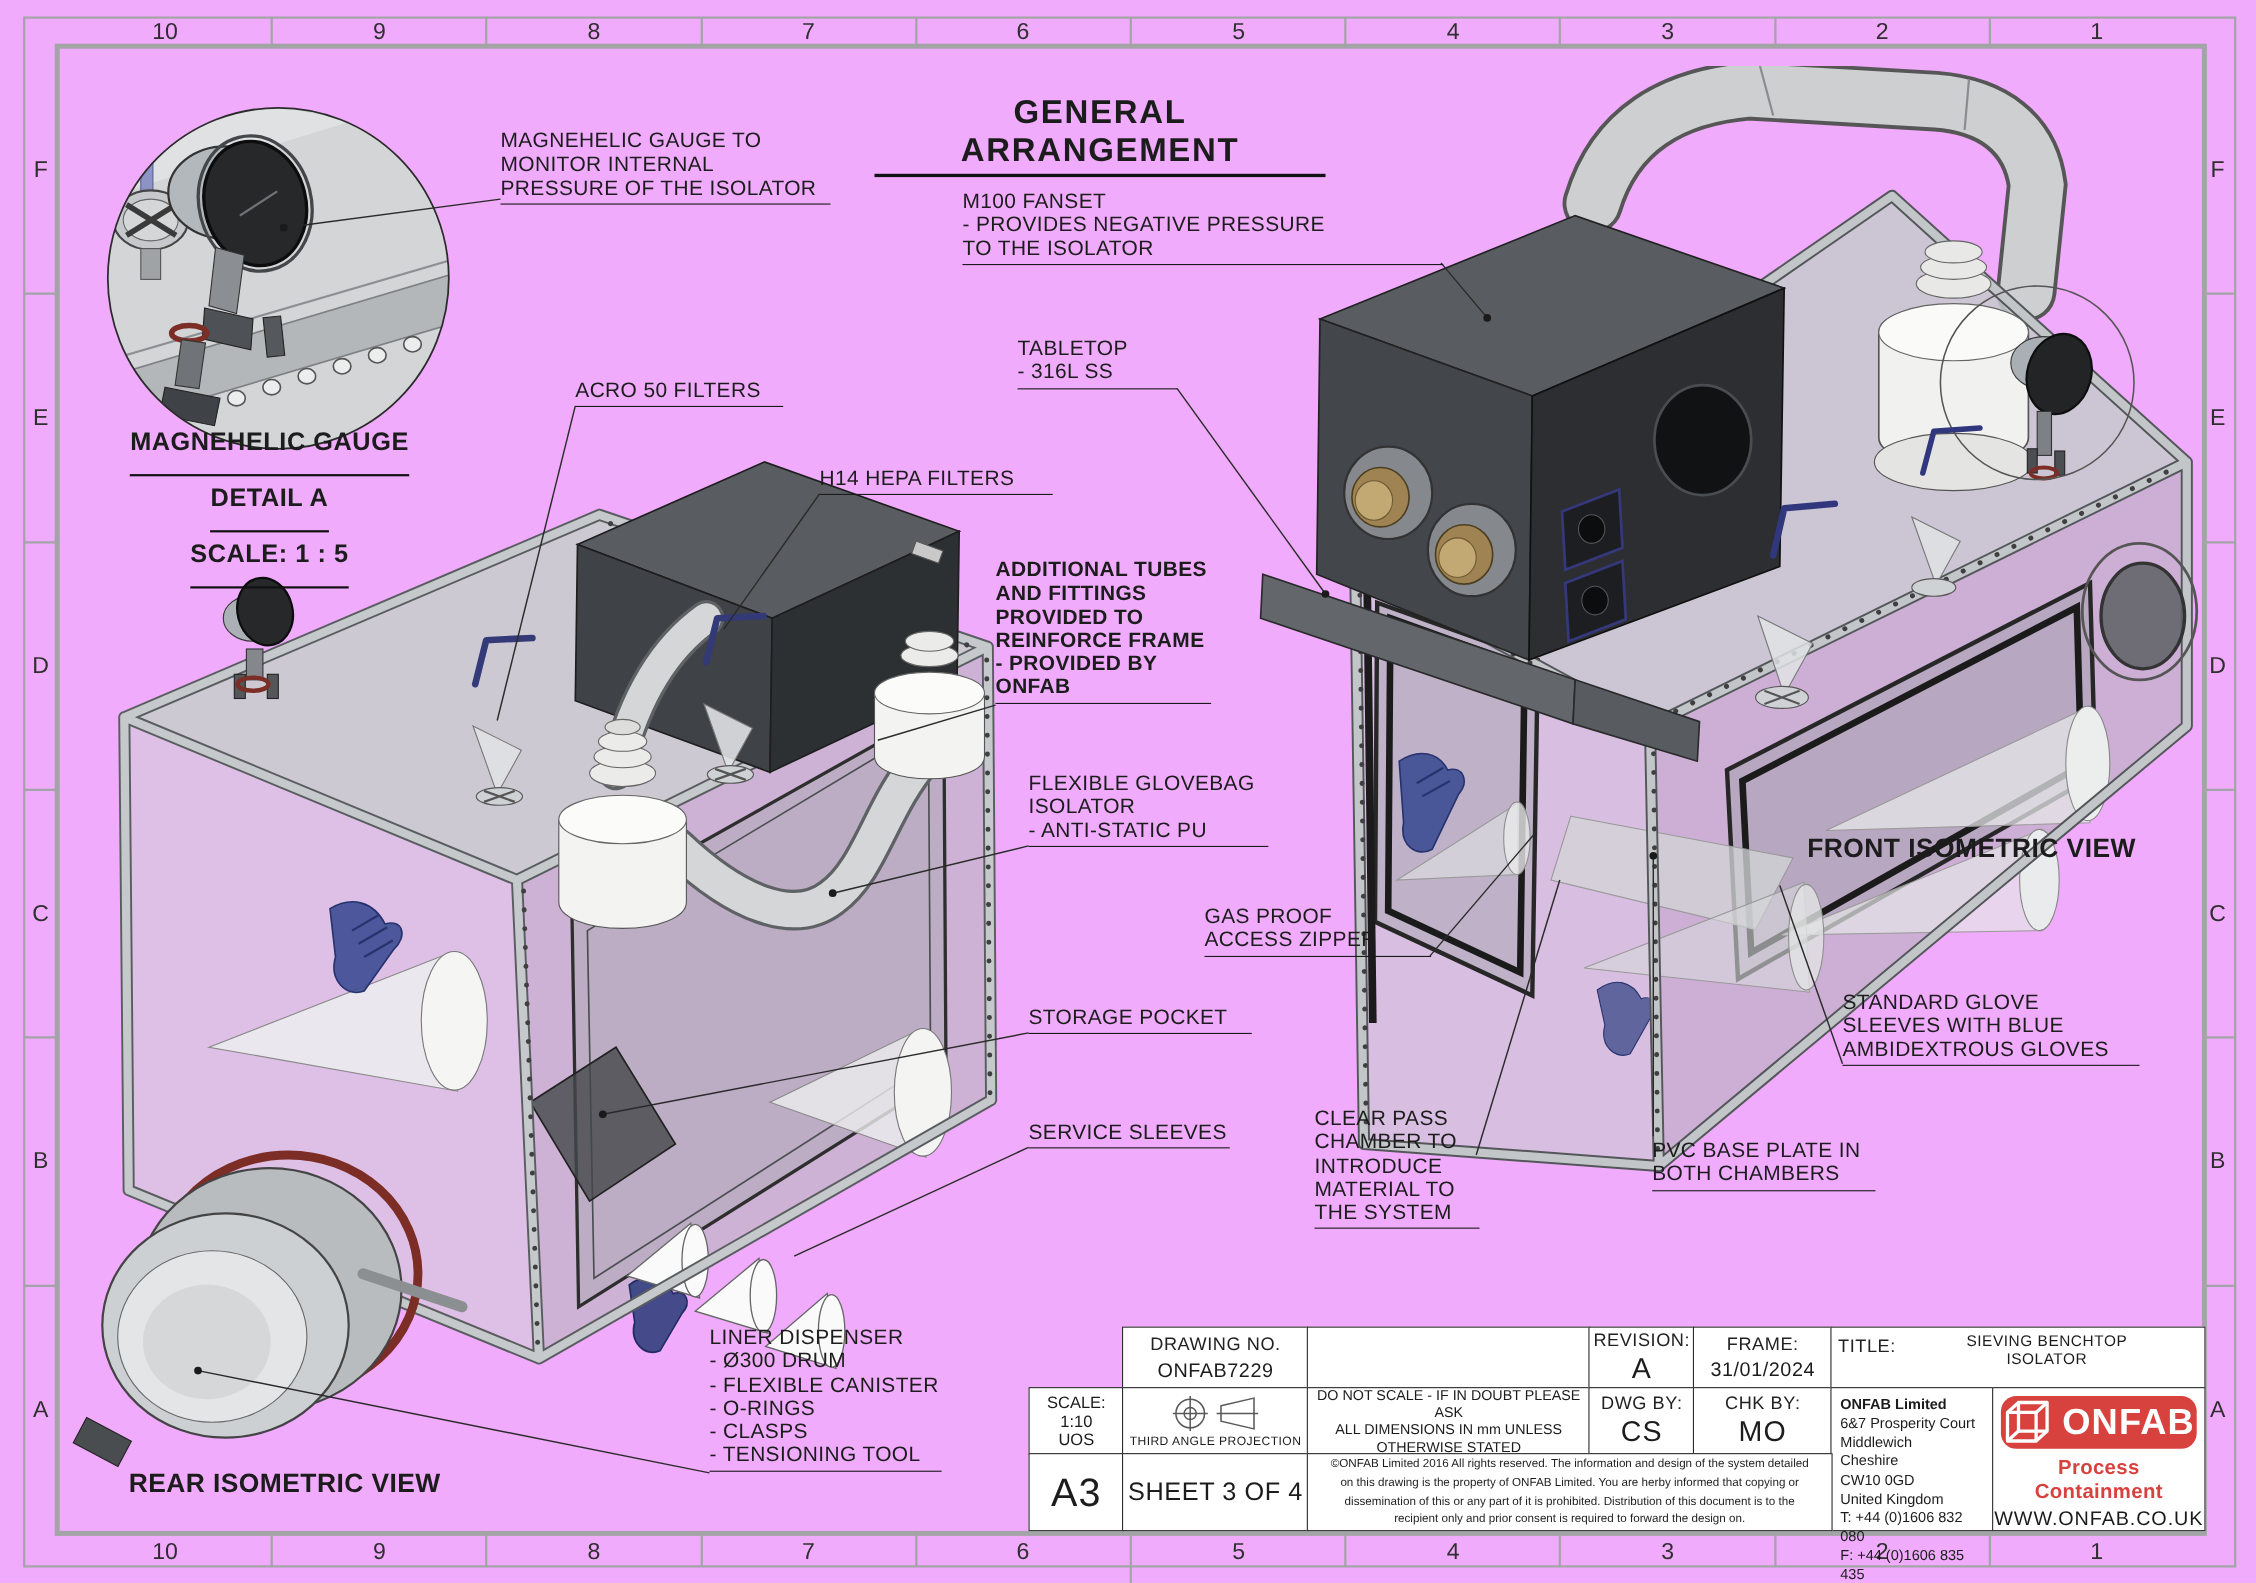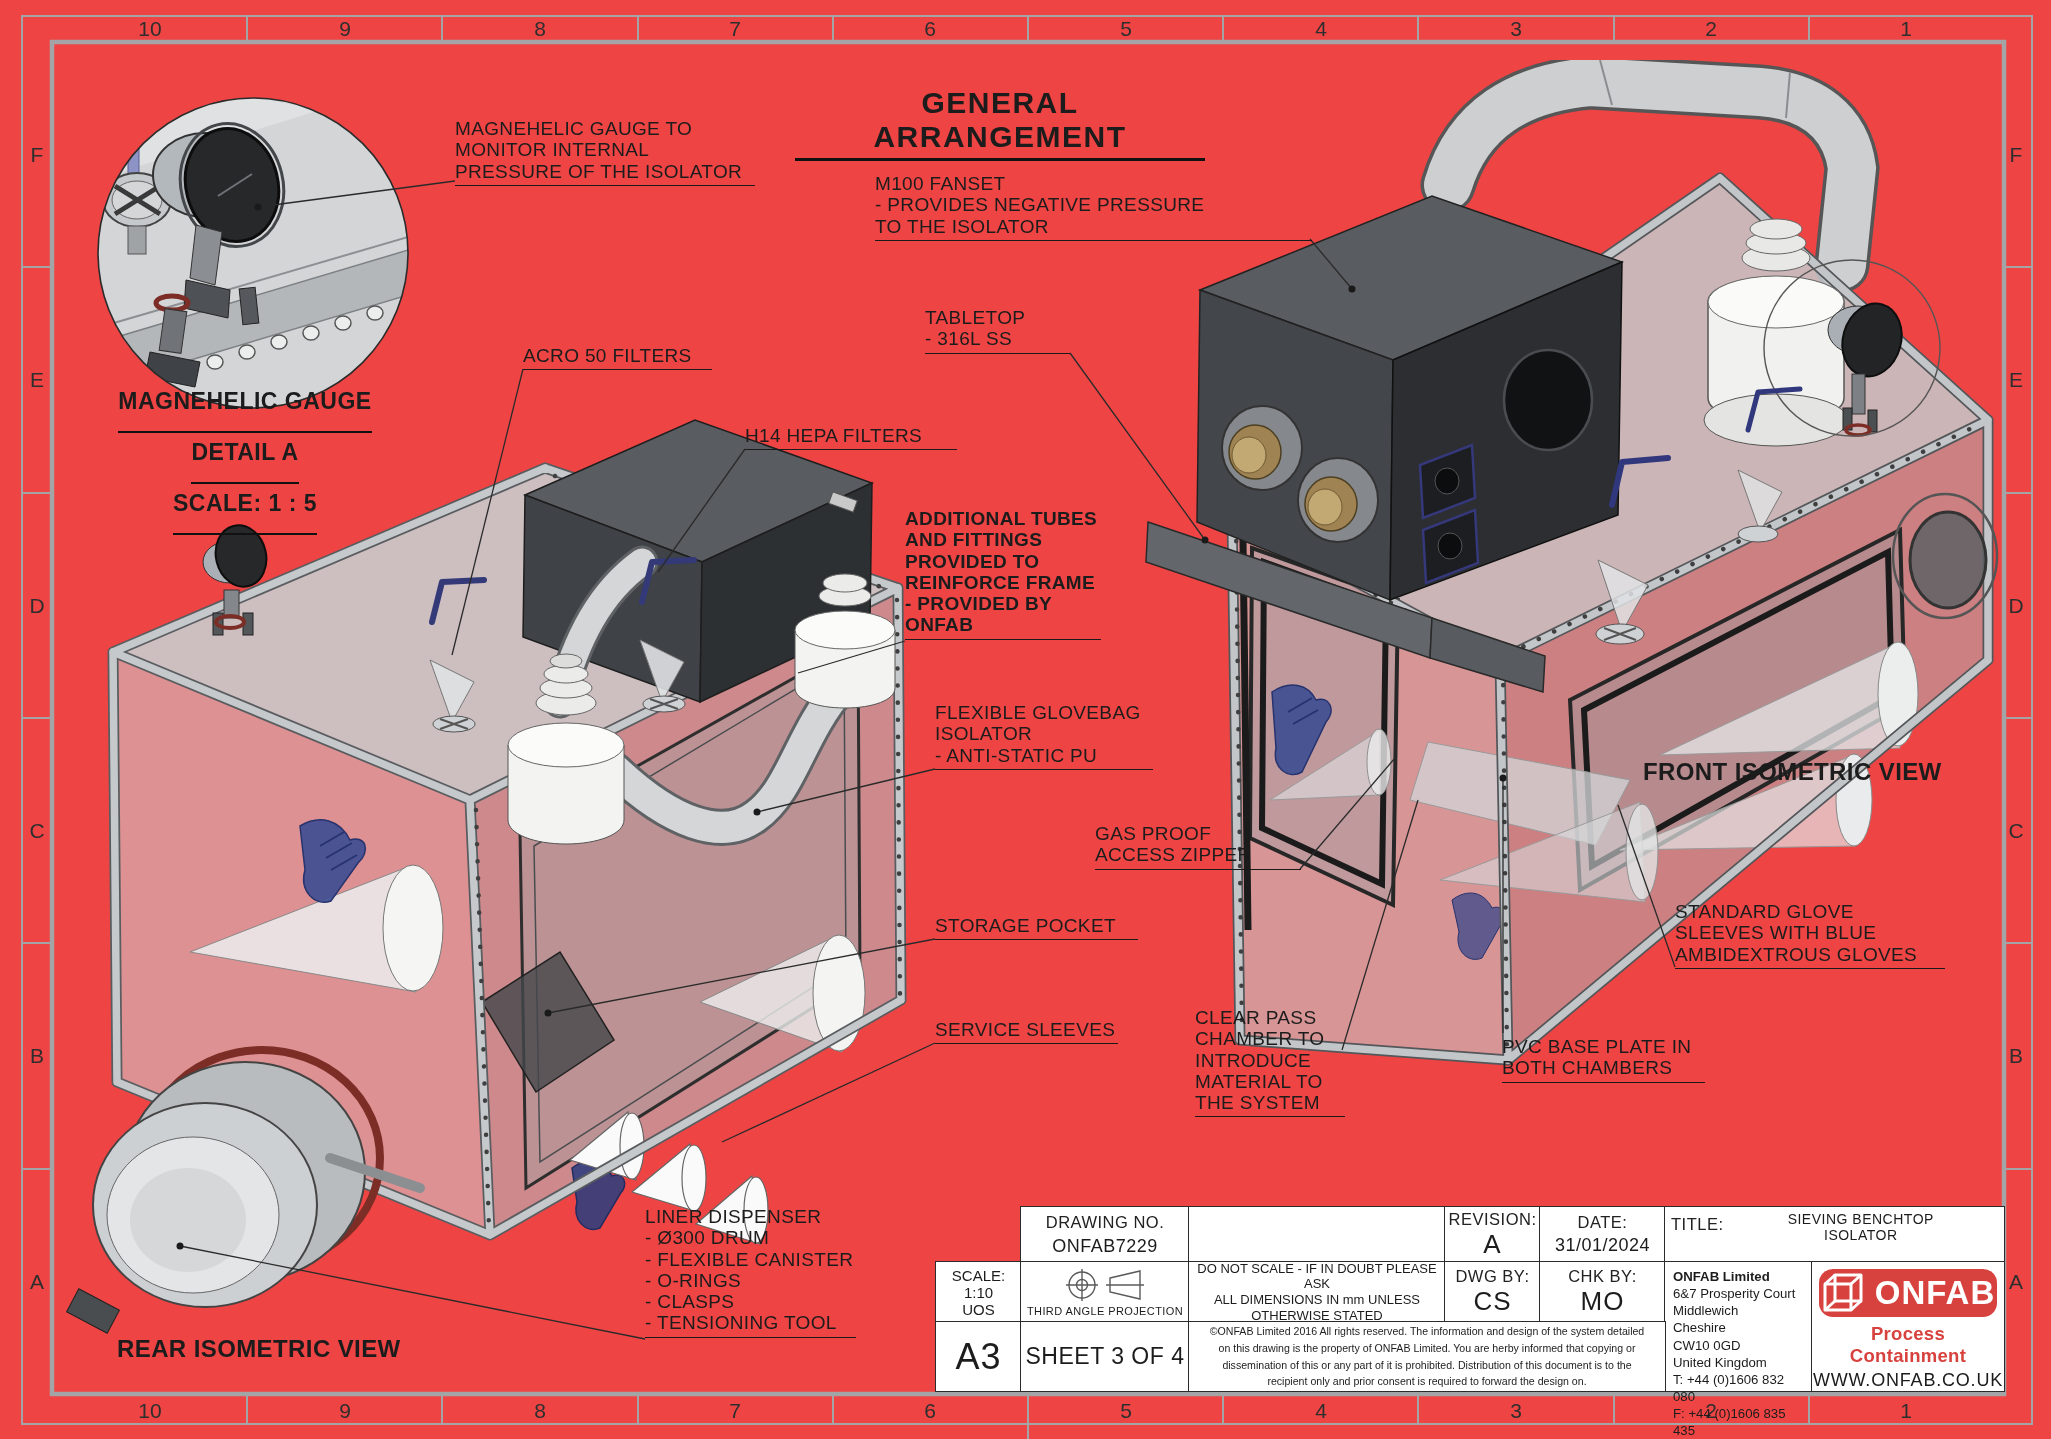--- a/index.html
+++ b/index.html
@@ -1,16 +1,16 @@
 <!DOCTYPE html>
 <html><head>
 <meta charset="utf-8">
 <style>
   html,body{margin:0;padding:0;background:#e9e9e9;}
-  .page{position:relative;width:2051px;height:1439px;background:#ef4444;
+  .page{position:relative;width:2051px;height:1439px;background:#f0abfc;
         font-family:"Liberation Sans",sans-serif;overflow:hidden;color:#1c1c1c;}
   svg{display:block;}
   .abs{position:absolute;}
   .gridlab{position:absolute;width:44px;text-align:center;font-size:21px;color:#2e2e2e;}
   .ann{position:absolute;font-size:19px;line-height:1.12;letter-spacing:.35px;color:#1c1c1c;
        white-space:pre-line;border-bottom:1.7px solid #1a1a1a;padding-bottom:3px;}
   .ann.b{font-weight:bold;}
   .h-general{position:absolute;left:795px;top:86px;width:410px;text-align:center;
        font-size:30px;font-weight:bold;letter-spacing:1.5px;border-bottom:3.5px solid #111;padding-bottom:4px;}
   .h-detail{position:absolute;left:88px;top:386px;width:314px;text-align:center;line-height:1.0;}
@@ -365,21 +365,21 @@
   <div class="tb" style="left:1020px;top:1206px;width:170px;height:57px">
     <span class="lab">DRAWING NO.</span>
     <span class="val" style="margin-top:4px">ONFAB7229</span>
   </div>
   <div class="tb" style="left:1188px;top:1206px;width:258px;height:57px"></div>
   <div class="tb" style="left:1444px;top:1206px;width:97px;height:57px">
     <span class="lab">REVISION:</span>
     <span class="big">A</span>
   </div>
   <div class="tb" style="left:1539px;top:1206px;width:127px;height:57px">
-    <span class="lab">DATE:</span>
+    <span class="lab">FRAME:</span>
     <span class="val" style="margin-top:3px">31/01/2024</span>
   </div>
   <div class="tb tb-title-row" style="left:1664px;top:1206px;width:341px;height:57px;padding:4px 6px">
     <span class="lab" style="margin-top:4px">TITLE:</span>
     <span style="flex:1;font-size:14px;letter-spacing:.5px;white-space:pre-line;text-align:center;line-height:1.15">SIEVING BENCHTOP
 ISOLATOR</span>
   </div>
 
   <div class="tb" style="left:935px;top:1261px;width:87px;height:62px">
     <span style="font-size:15px">SCALE:</span>

